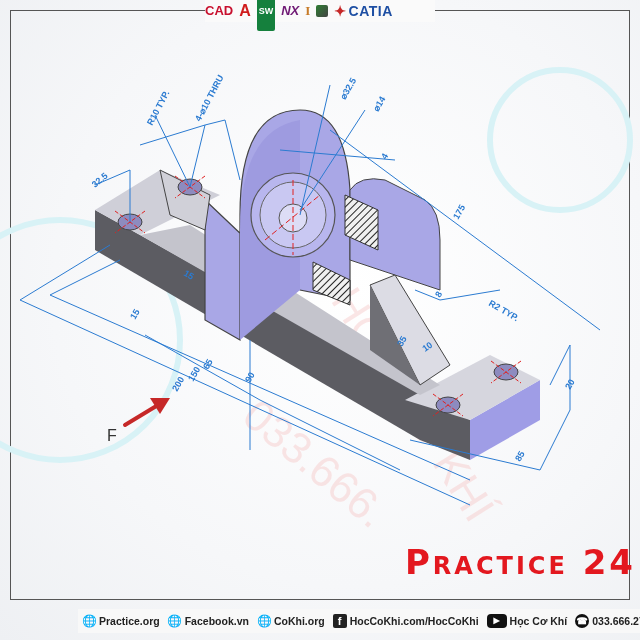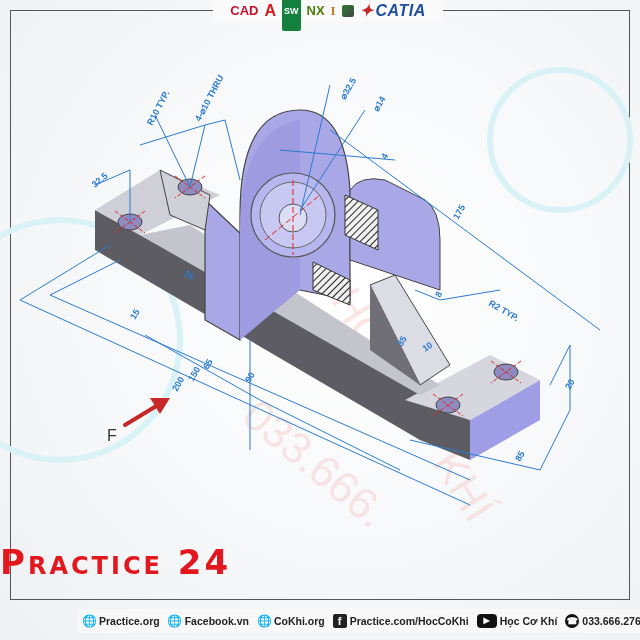--- a/index.html
+++ b/index.html
@@ -1,31 +1,31 @@
 <!DOCTYPE html>
 <html><head>
   <meta charset="utf-8">
   <style>
     html, body { margin:0; padding:0; }
     body { width:640px; height:640px; position:relative; overflow:hidden;
       background: radial-gradient(ellipse at 55% 45%, #ffffff 0%, #f6f7f9 60%, #eef0f3 100%);
       font-family: "Liberation Sans", sans-serif; }
     .frame { position:absolute; left:10px; top:10px; width:620px; height:590px; border:1.5px solid #555; box-sizing:border-box; }
-    .topbar { position:absolute; top:0; left:213px; width:230px; height:22px; background:#fafafa; display:flex; align-items:center; justify-content:center; gap:6px; }
+    .topbar { position:absolute; top:0; left:205px; width:230px; height:22px; background:#fafafa; display:flex; align-items:center; gap:6px; }
     .logo { font-weight:bold; font-size:13px; line-height:16px; }
     .logo.cad { color:#c8102e; }
     .logo.a { color:#d01c1c; font-size:16px; }
     .logo.sw { color:#fff; background:#15803d; border-radius:2px; padding:12px 2px; font-size:9px; }
-    .logo.nx { color:#4d7c0f; }
+    .logo.nx { color:#701a75; font-style:italic; }
     .logo.inv { color:#c77b28; font-family:"Liberation Serif", serif; }
     .logo.cube { width:12px; height:12px; background:linear-gradient(135deg,#2e7d32,#444); border-radius:2px; }
-    .logo.catia { color:#1e4fa3; font-size:16px; font-style:italic; letter-spacing:0.5px; }
+    .logo.catia { color:#1e4fa3; font-size:14px; letter-spacing:0.5px; }
     .logo.catia::before { content:"\2726"; color:#c62828; margin-right:2px; }
     .drawing { position:absolute; left:0; top:0; width:640px; height:540px; }
-    .title { position:absolute; left:0; right:16px; top:542px; text-align:left; color:#e3181f; font-weight:bold; font-size:34px; letter-spacing:3px; font-variant:small-caps; font-family:"DejaVu Sans", sans-serif; }
+    .title { position:absolute; left:0; right:4px; top:542px; text-align:right; color:#e3181f; font-weight:bold; font-size:34px; letter-spacing:3px; font-variant:small-caps; font-family:"DejaVu Sans", sans-serif; }
     .footer { position:absolute; left:78px; top:609px; height:24px; background:#f8f8f8; display:flex; align-items:center; gap:8px; font-size:10.5px; color:#222; font-weight:bold; padding:0 4px; }
     .fitem { display:flex; align-items:center; gap:3px; white-space:nowrap; }
     .ico { display:inline-block; width:14px; height:14px; line-height:14px; text-align:center; font-size:12px; }
     .ico.fb { background:#222; color:#fff; border-radius:2px; font-weight:bold; font-size:11px; }
     .ico.yt { background:#111; color:#fff; border-radius:4px; width:20px; font-size:8px; }
     .ico.phone { background:#111; color:#fff; border-radius:50%; font-size:9px; }
   </style>
 </head>
 <body>
 
@@ -168,21 +168,21 @@
   <span class="fitem">
     <span class="ico">🌐</span>
     <span>Facebook.vn</span>
   </span>
   <span class="fitem">
     <span class="ico">🌐</span>
     <span>CoKhi.org</span>
   </span>
   <span class="fitem">
     <span class="ico fb">f</span>
-    <span>Practice.com/HocCoKhi</span>
+    <span>HocCoKhi.com/HocCoKhi</span>
   </span>
   <span class="fitem">
     <span class="ico yt">▶</span>
     <span>Học Cơ Khí</span>
   </span>
   <span class="fitem">
     <span class="ico phone">☎</span>
     <span>033.666.2767</span>
   </span>
 </div>

